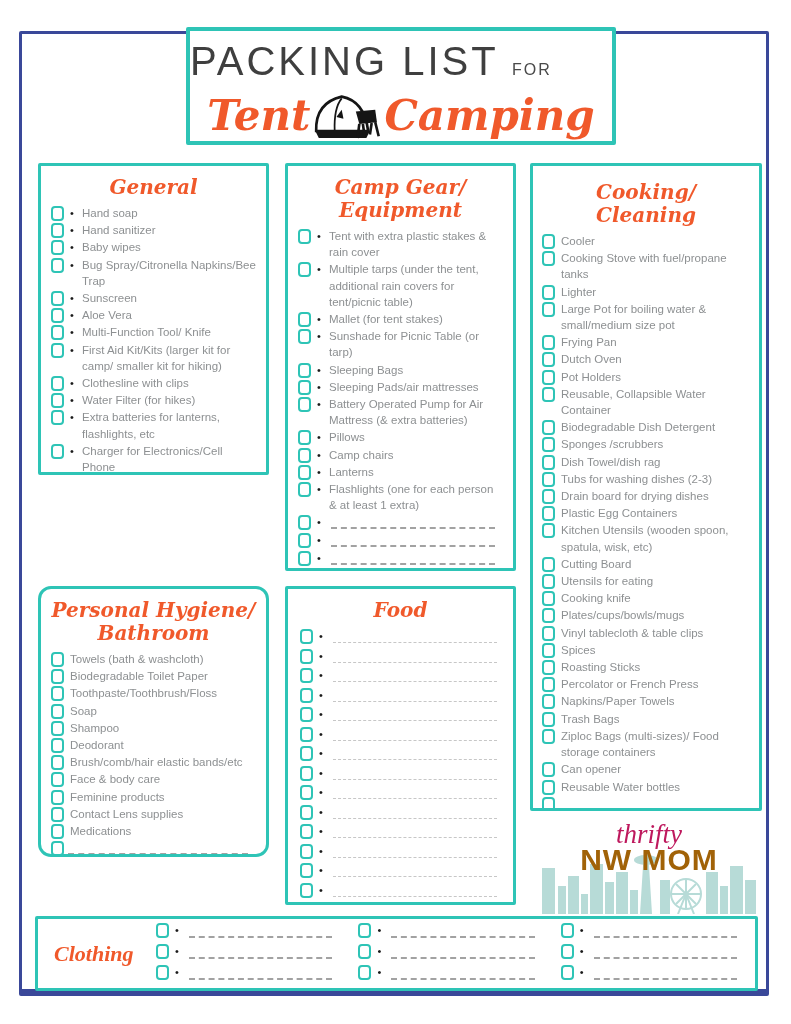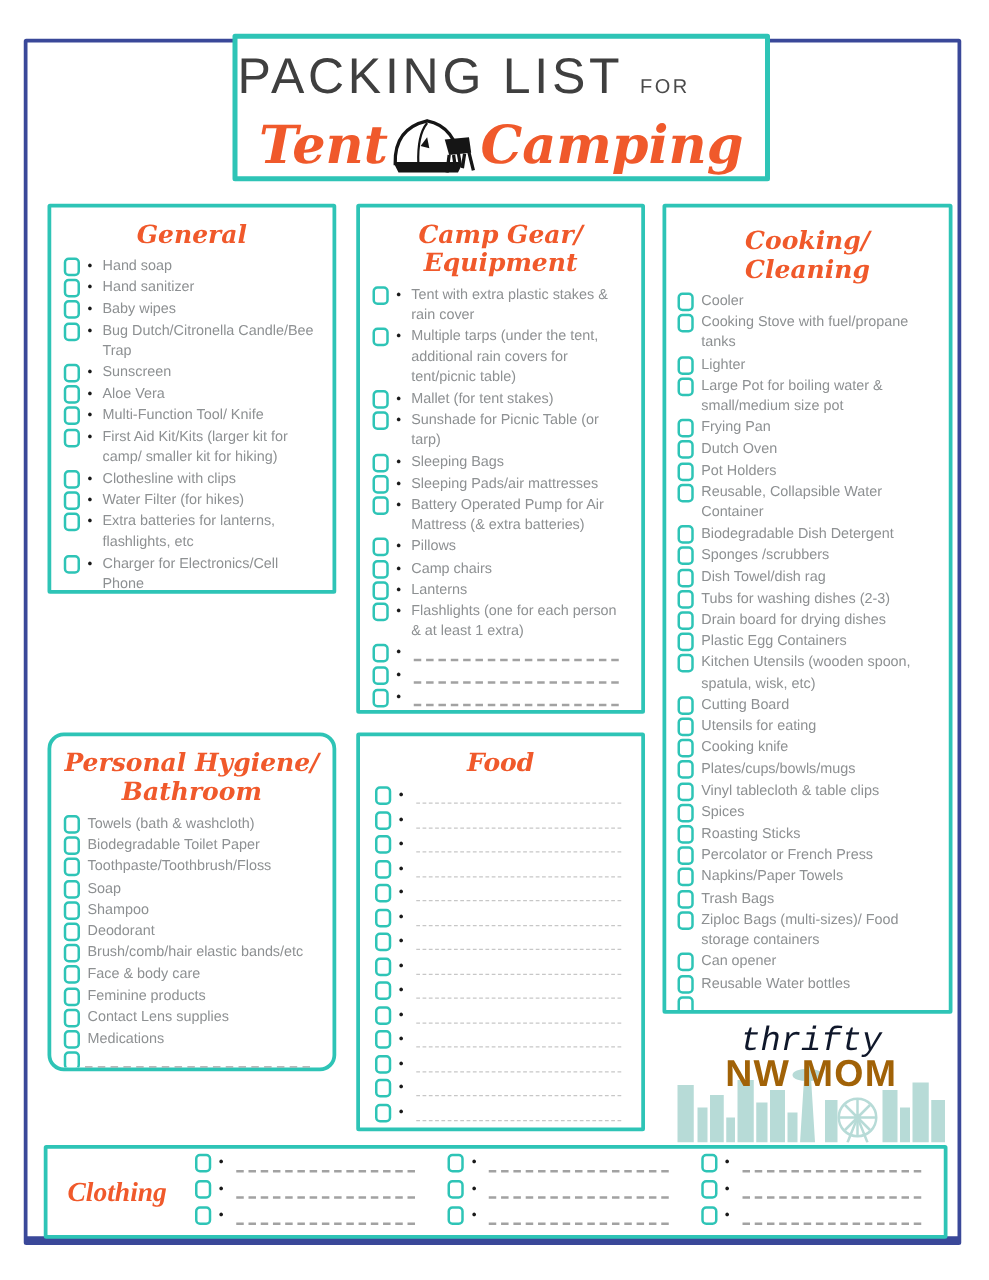--- a/index.html
+++ b/index.html
@@ -44,22 +44,22 @@
   .txt { flex:1; font-size:11.5px; line-height:16.2px; color:#8d9092; padding-left:2px; }
   .no-bullet .txt { padding-left:6px; }
   .txt.blank { flex:1; border-bottom:2px dashed #a2a2a2; height:12px;
                margin:3px 8px 2px 4px; padding:0; }
   .box-food .row { margin-bottom:2.5px; }
   .box-food .txt.blank { border-bottom:1.5px dashed #c7c7c7; margin-right:4px; }
 
   
   .logo { position:absolute; left:540px; top:816px; width:218px; height:100px; text-align:center; }
   .logo svg.sky { position:absolute; left:0; bottom:2px; width:218px; height:72px; }
-  .logo .thrifty { position:relative; font-family:Liberation Mono, monospace; font-style:italic;
-                   color:#0f172a; font-size:27px; line-height:28px; margin-top:4px; }
+  .logo .thrifty { position:relative; font-family:Liberation Serif, serif; font-style:italic;
+                   color:#be185d; font-size:27px; line-height:28px; margin-top:4px; }
   .logo .nwmom { position:relative; color:#a16207; font-weight:bold; font-size:30px;
                  letter-spacing:1px; line-height:28px; margin-top:-2px;
                  font-family:"Liberation Sans",sans-serif; }
 
   
   .box-clothing { left:35px; top:916px; width:723px; height:75px; display:flex;
                   align-items:center; padding:6px 10px; }
   .clothing-title { font-family:Liberation Serif, serif; font-style:italic; font-weight:bold;
                     color:#f0592b; font-size:22px; width:108px; flex:none; padding-left:6px; }
   .clothing-cols { flex:1; display:flex; gap:18px; }
@@ -114,21 +114,21 @@
 
         <div class="row">
           <span class="cb"></span>
           <span class="bullet">•</span>
           <span class="txt">Baby wipes</span>
         </div>
 
         <div class="row">
           <span class="cb"></span>
           <span class="bullet">•</span>
-          <span class="txt">Bug Dutch/Citronella Candle/Bee Trap</span>
+          <span class="txt">Bug Spray/Citronella Napkins/Bee Trap</span>
         </div>
 
         <div class="row">
           <span class="cb"></span>
           <span class="bullet">•</span>
           <span class="txt">Sunscreen</span>
         </div>
 
         <div class="row">
           <span class="cb"></span>

